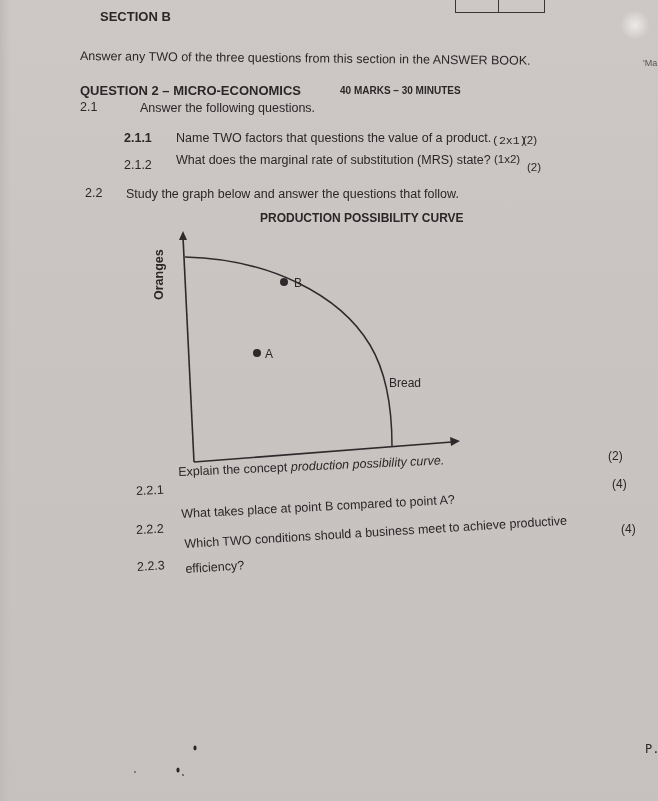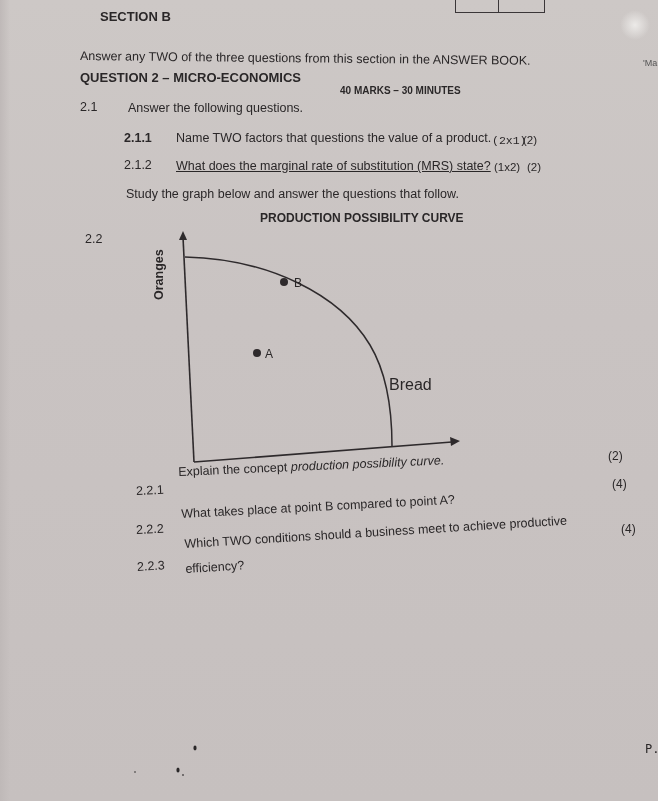--- a/index.html
+++ b/index.html
@@ -34,62 +34,62 @@
 <div class="grade-box">
 
   <span class="div"></span>
 </div>
 <div class="glare"></div>
 <span class="abs" style="left:643px;top:58px;font-size:9px;color:#555;">'Ma</span>
 
 <div class="abs b t13" style="left:80px;top:9px;margin-left:20px;">SECTION B</div>
 <div class="abs t12" style="left:80px;top:49px;transform:rotate(0.6deg);transform-origin:left;">Answer any TWO of the three questions from this section in the ANSWER BOOK.</div>
 
-<div class="abs b t13" style="left:80px;top:70px;">QUESTION 2 – MICRO-ECONOMICS</div>
+<div class="abs b t13" style="left:80px;top:83px;">QUESTION 2 – MICRO-ECONOMICS</div>
 <div class="abs b" style="left:340px;top:85px;font-size:10px;">40 MARKS – 30 MINUTES</div>
 
 <div class="abs t12" style="left:80px;top:100px;">2.1</div>
-<div class="abs t12" style="left:128px;top:101px;">Answer the following questions.</div>
+<div class="abs t12" style="left:140px;top:101px;">Answer the following questions.</div>
 
 <div>
   <span class="abs t12" style="left:124px;top:131px;font-weight:bold;">2.1.1</span>
   <span class="abs t12" style="left:176px;top:131px;">Name TWO factors that questions the value of a product.</span>
   <span class="abs" style="left:492px;top:134px;font-size:11.5px;font-family:Liberation Mono, monospace;">(2x1)</span>
   <span class="abs" style="left:523px;top:134px;font-size:11.5px;">(2)</span>
 </div>
 
 <div>
   <span class="abs t12" style="left:124px;top:158px;">2.1.2</span>
-  <span class="abs t12" style="left:176px;top:159px;text-decoration:underline;">What does the marginal rate of substitution (MRS) state?</span>
-  <span class="abs" style="left:494px;top:161px;font-size:11.5px;">(1x2)</span>
+  <span class="abs t12" style="left:176px;top:153px;">What does the marginal rate of substitution (MRS) state?</span>
+  <span class="abs" style="left:494px;top:153px;font-size:11.5px;">(1x2)</span>
   <span class="abs" style="left:527px;top:161px;font-size:11.5px;">(2)</span>
 </div>
 
-<div class="abs t12" style="left:85px;top:186px;margin-top:46px;">2.2</div>
+<div class="abs t12" style="left:85px;top:186px;">2.2</div>
 <div class="abs t12" style="left:126px;top:187px;">Study the graph below and answer the questions that follow.</div>
 
 <div class="abs chart-title" style="left:260px;top:211px;">PRODUCTION POSSIBILITY CURVE</div>
 
 <svg class="abs" style="left:140px;top:225px;" width="340" height="250" viewBox="0 0 340 250">
 
   <line x1="54" y1="237" x2="43" y2="12" stroke="#2e2a2c" stroke-width="1.6"></line>
   <polygon points="43,6 39,15 47,15" fill="#2e2a2c"></polygon>
 
   <line x1="54" y1="237" x2="312" y2="217" stroke="#2e2a2c" stroke-width="1.6"></line>
   <polygon points="320,216 310,212 311,221" fill="#2e2a2c"></polygon>
 
   <path d="M45,32 C130,34 200,70 230,120 C248,150 252,190 252,221" fill="none" stroke="#2e2a2c" stroke-width="1.5"></path>
 
   <circle cx="144" cy="57" r="4" fill="#2e2a2c"></circle>
 
   <circle cx="117" cy="128" r="4" fill="#2e2a2c"></circle>
 </svg>
 <span class="abs" style="left:294px;top:276px;font-size:12px;">B</span>
 <span class="abs" style="left:265px;top:347px;font-size:12px;">A</span>
-<span class="abs" style="left:389px;top:376px;font-size:16px;">Bread</span>
+<span class="abs" style="left:389px;top:376px;font-size:12px;">Bread</span>
 <span class="ylab">Oranges</span>
 
 <div>
   <span class="abs t12" style="left:136px;top:484px;transform:rotate(-2.5deg);transform-origin:left;">2.2.1</span>
   <span class="abs t12" style="left:178px;top:465px;transform:rotate(-2.5deg);transform-origin:left top;"><span>Explain the concept </span><span class="italic">production possibility curve.</span></span>
   <span class="abs" style="left:608px;top:449px;font-size:12px;">(2)</span>
 </div>
 
 <div>
   <span class="abs t12" style="left:136px;top:523px;transform:rotate(-3deg);transform-origin:left;">2.2.2</span>

